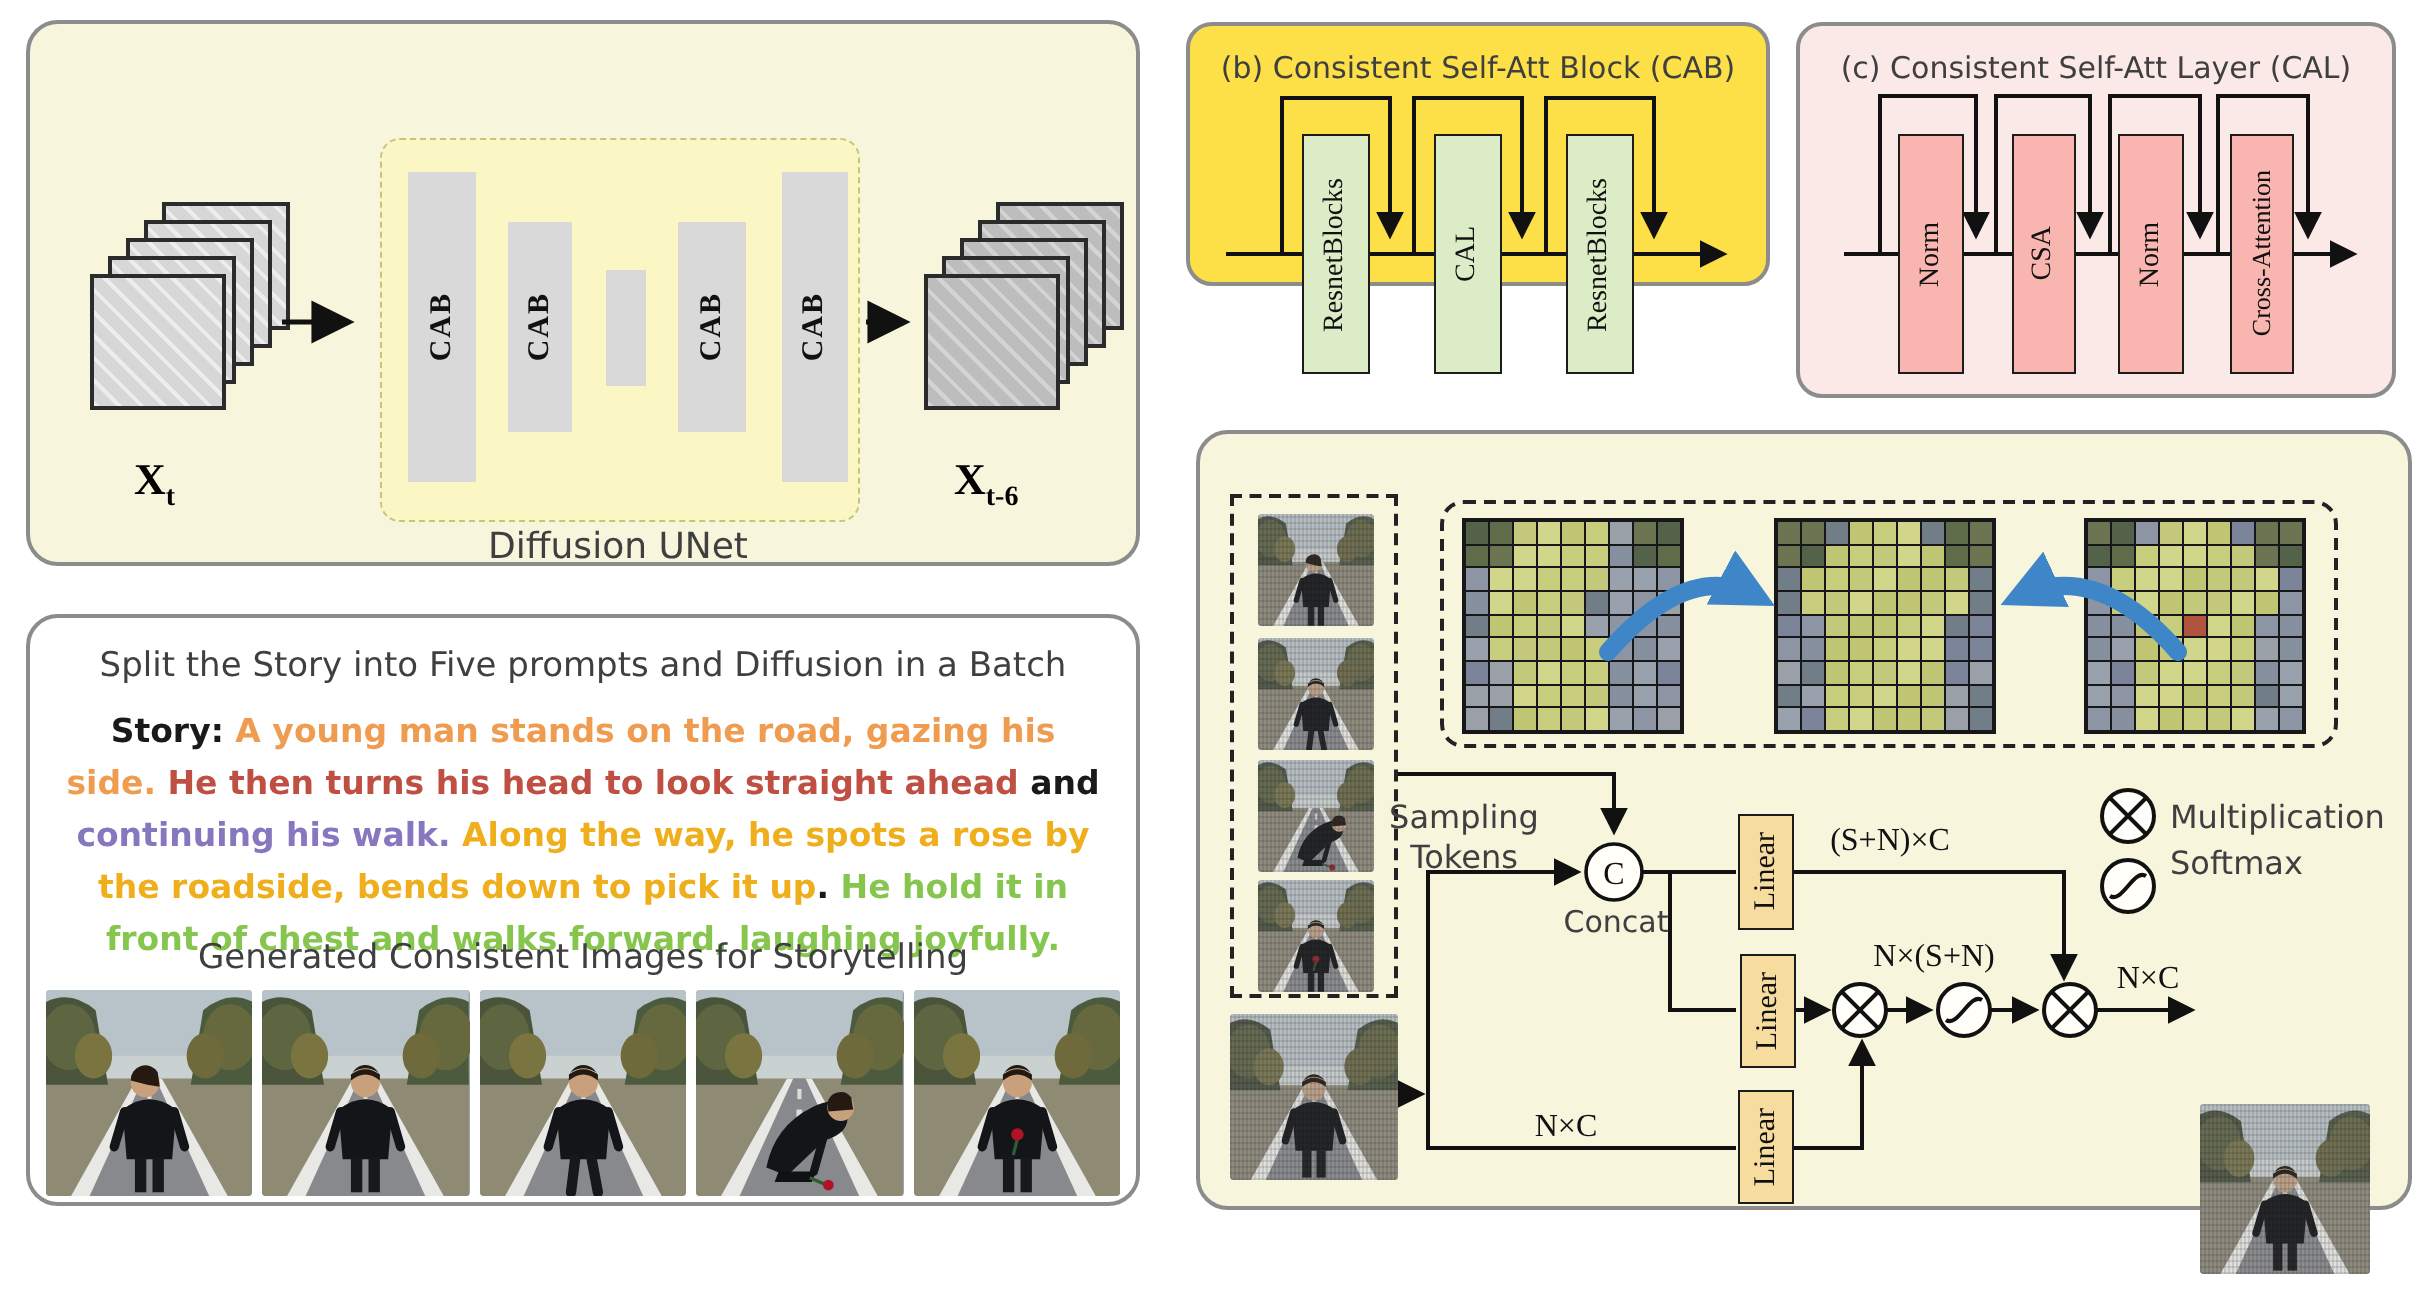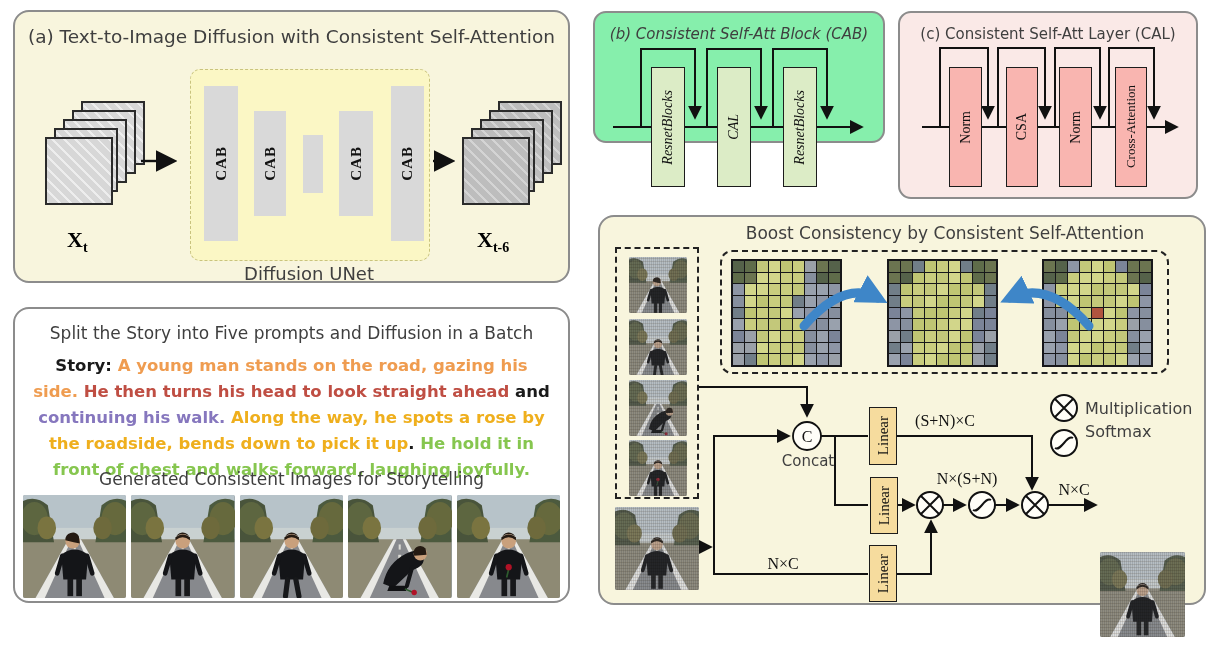--- a/index.html
+++ b/index.html
@@ -18,21 +18,21 @@
   .sq.dark{background:#bdbdbd repeating-linear-gradient(45deg,rgba(255,255,255,.35) 0 2px,transparent 2px 8px);}
   .xlabel{position:absolute;font-family:"Liberation Serif",serif;font-weight:bold;font-size:22px;color:#000;}
   .xlabel sub{font-size:14px;}
   #unetBox{position:absolute;left:175px;top:57px;width:238px;height:190px;background:#fbf7c5;
            border:1.5px dashed #c9c37e;border-radius:10px;}
   .cabBar{position:absolute;background:#d9d9d9;display:flex;align-items:center;justify-content:center;}
   .vtext{writing-mode:vertical-rl;transform:rotate(180deg);font-family:"Liberation Serif",serif;color:#111;}
   .cabBar .vtext{font-weight:bold;font-size:15px;letter-spacing:1px;}
 
   
-  #panelB{left:593px;top:11px;width:292px;height:132px;background:#86efac;border-radius:13px;font-style:italic;}
+  #panelB{left:593px;top:11px;width:292px;height:132px;background:#fde047;border-radius:13px;}
   #panelC{left:898px;top:11px;width:300px;height:188px;background:#fae9e7;border-radius:13px;}
   .blockv{position:absolute;display:flex;align-items:center;justify-content:center;border:1.6px solid #1c1c1c;box-sizing:border-box;}
   .blockv .vtext{font-size:14px;}
   #panelB .blockv{background:#dcecc6;}
   #panelC .blockv{background:#f9b5b0;}
   .smallTitle{font-size:15px;}
 
   
   #storyPanel{left:13px;top:307px;width:557px;height:296px;background:#ffffff;}
   #storyTitle{left:0;right:0;top:14px;font-size:17px;}
@@ -66,21 +66,20 @@
   #pdCaption{position:absolute;left:320px;top:358px;width:276px;text-align:right;font-size:17px;}
   #sampling{position:absolute;left:84px;top:182px;width:96px;text-align:center;font-size:16px;line-height:20px;}
   #concatLbl{position:absolute;left:170px;top:235px;width:76px;text-align:center;font-size:15px;}
 </style>
 </head>
 <body>
 
 <div class="canvas">
 
   <div class="panel" id="panelA">
-    <div class="ttl hand" style="left:0;right:0;top:14px;font-size:18.5px;">(a) Text-to-Image Diffusion with Consistent Self-Attention</div>
 
     <div>
       <div class="sq light" style="left:66px;top:89px;width:64px;height:64px;"></div>
       <div class="sq light" style="left:57px;top:98px;width:64px;height:64px;"></div>
       <div class="sq light" style="left:48px;top:107px;width:64px;height:64px;"></div>
       <div class="sq light" style="left:39px;top:116px;width:64px;height:64px;"></div>
       <div class="sq light" style="left:30px;top:125px;width:68px;height:68px;"></div>
     </div>
     <div class="xlabel" style="left:52px;top:215px;"><span>X</span><sub>t</sub></div>
 
@@ -320,21 +319,20 @@
               <path d="M43 44 Q50 38 57 44 L57 41 Q50 36 43 41 Z" fill="#241a12"></path>
               <path d="M50 72 L48 80" stroke="#2e5c2e" stroke-width="1.6"></path>
               <circle cx="50" cy="70" r="3" fill="#b11226"></circle>
             </svg>
           </div>
         </div>
     </div>
   </div>
 
   <div class="panel" id="panelD">
-    <div class="ttl hand" id="pdTitle">Boost Consistency by Consistent Self-Attention</div>
 
     <div id="batchBox">
       <div class="photo noisy batchImg" style="top:8px;">
           <div class="scene">
             <svg viewBox="0 0 100 100" preserveAspectRatio="xMidYMid slice" style="position:absolute;inset:0;width:100%;height:100%;">
               <rect x="0" y="0" width="100" height="46" fill="#b7c3c9"></rect>
               <rect x="0" y="32" width="100" height="14" fill="#c9d1d1"></rect>
               <rect x="0" y="43" width="100" height="57" fill="#8e8a74"></rect>
               <path d="M0 6 Q12 0 24 10 L30 46 L0 46 Z" fill="#49543b"></path>
               <path d="M100 6 Q88 0 76 10 L70 46 L100 46 Z" fill="#4c5a3e"></path>
@@ -780,20 +778,24 @@
       <g>
         <circle cx="464" cy="191" r="13" fill="#fffef8" stroke="#111" stroke-width="2"></circle>
         <path d="M455 182 L473 200 M455 200 L473 182" stroke="#111" stroke-width="2"></path>
       </g>
       <g>
         <circle cx="464" cy="226" r="13" fill="#fffef8" stroke="#111" stroke-width="2"></circle>
         <path d="M455 231 C 461 235, 467 217, 473 221" stroke="#111" stroke-width="2" fill="none"></path>
       </g>
     </svg>
 
+    <div id="sampling" class="hand">
+      <div>Sampling</div>
+        <div>Tokens</div>
+    </div>
     <div id="concatLbl" class="hand">Concat</div>
 
     <div class="linear" style="left:269px;top:190px;height:58px;">
         <span class="vtext">Linear</span>
       </div>
     <div class="linear" style="left:270px;top:260px;height:57px;">
         <span class="vtext">Linear</span>
       </div>
     <div class="linear" style="left:269px;top:328px;height:57px;">
         <span class="vtext">Linear</span>

